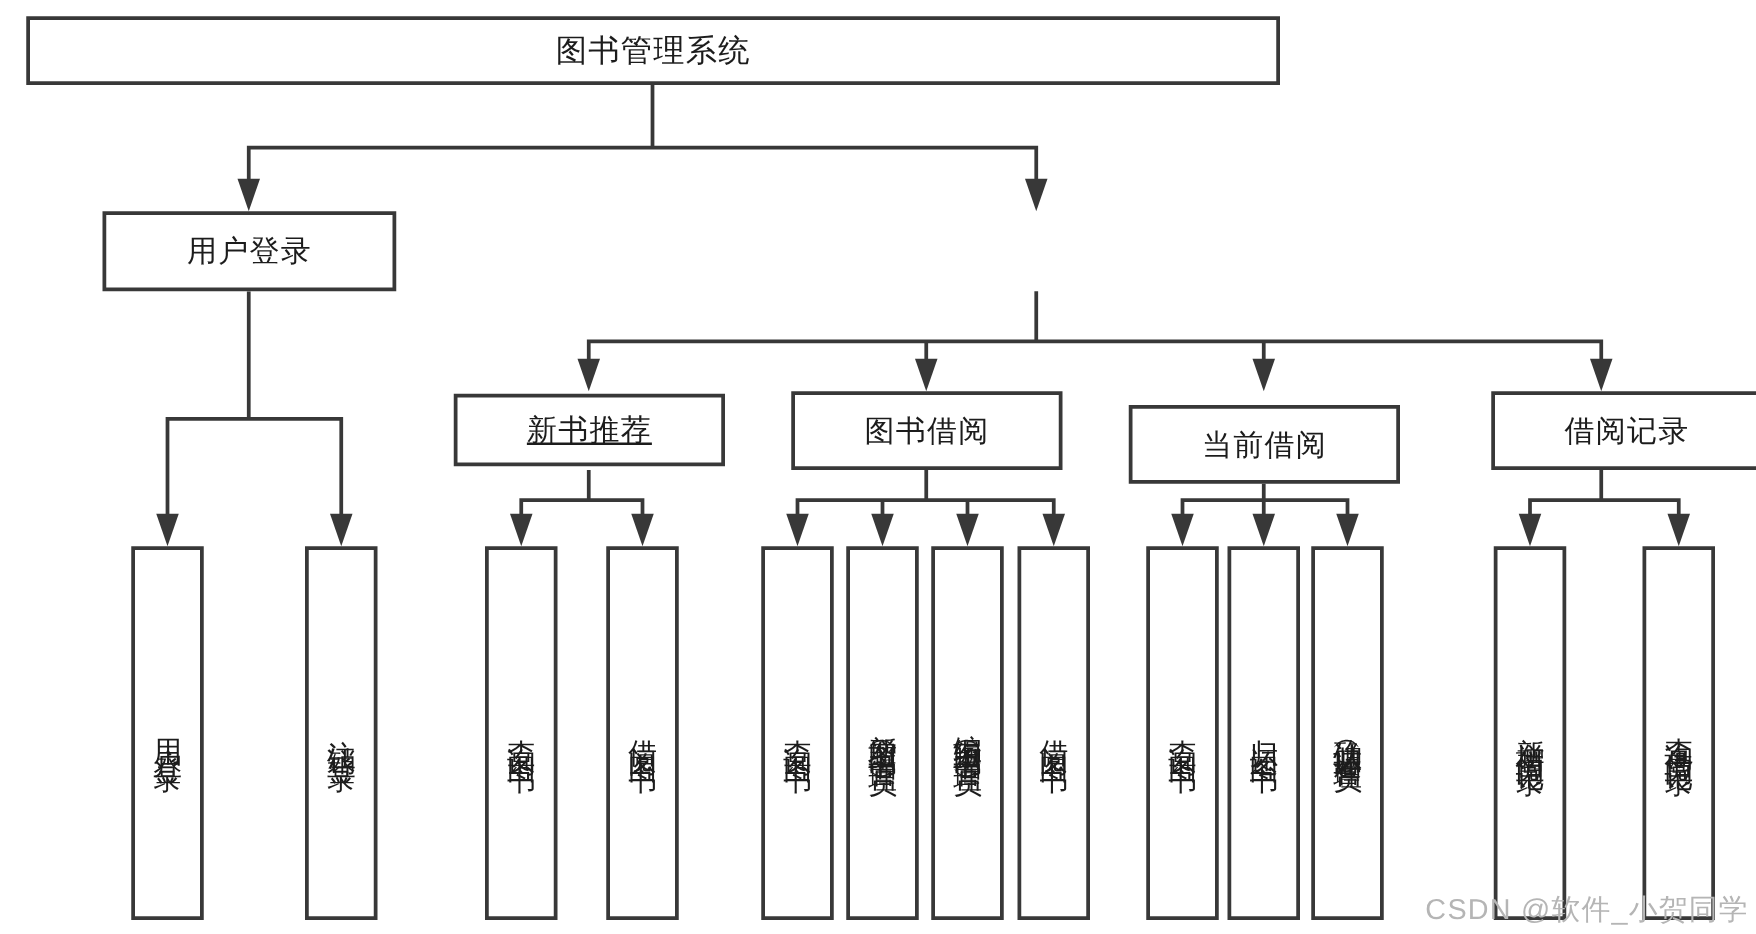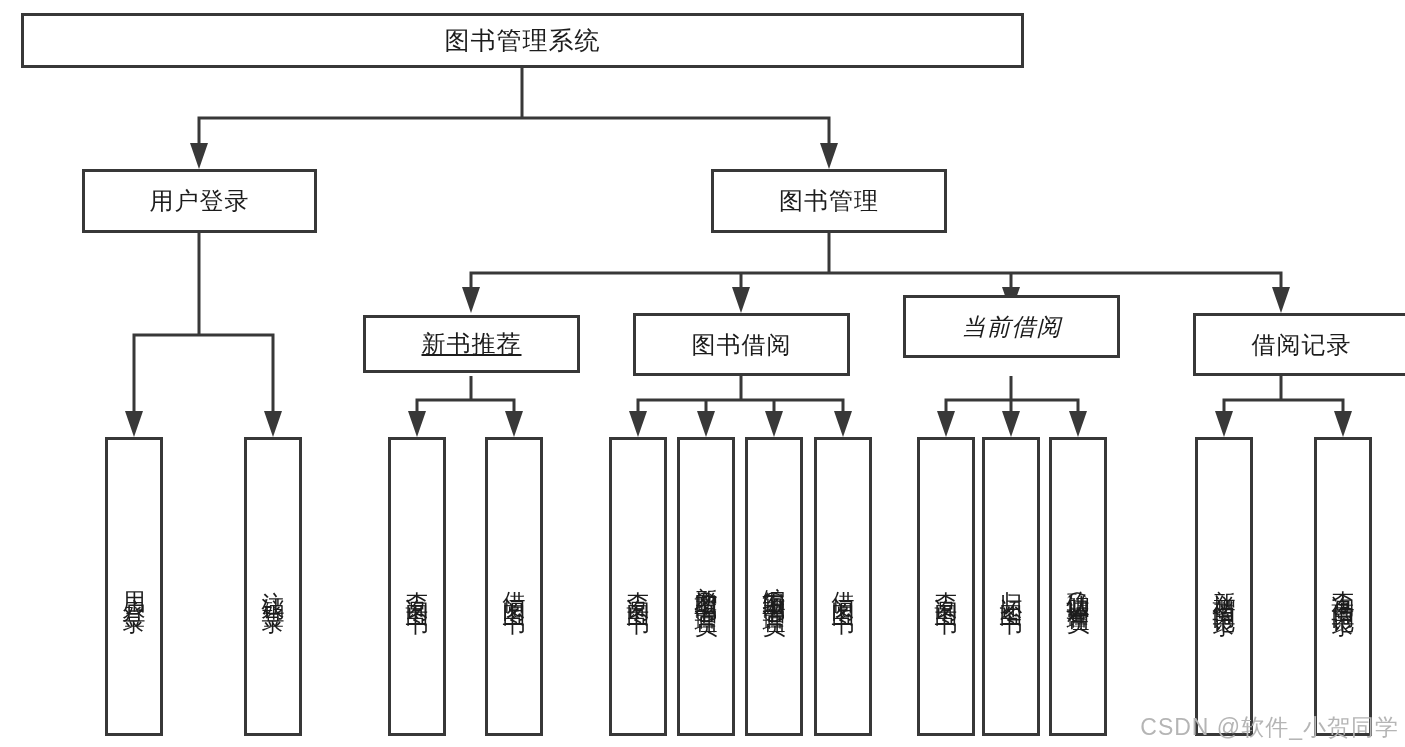--- a/index.html
+++ b/index.html
@@ -19,21 +19,21 @@
     display:flex; align-items:center; justify-content:center;
     font-size:24px; color:#1c1c1c;
     letter-spacing:1px;
     white-space:nowrap;
   }
   .root-box { left:21px; top:13px; width:1003px; height:55px; font-size:25px; }
   .b-user-login { left:82px;  top:169px; width:235px; height:64px; }
   .b-book-mgmt  { left:711px; top:169px; width:236px; height:64px; }
   .b-l3-0 { left:363px;  top:315px; width:217px; height:58px;text-decoration:underline; }
   .b-l3-1 { left:633px;  top:313px; width:217px; height:63px; }
-  .b-l3-2 { left:903px;  top:295px; width:217px; height:63px;font-style:italic; }
+  .b-l3-2 { left:903px;  top:324px; width:217px; height:63px; }
   .b-l3-3 { left:1172px; top:313px; width:217px; height:63px;margin-left:21px; }
   .vbox {
     position:absolute;
     box-sizing:border-box;
     top:437px; width:58px; height:299px;
     background:#ffffff;
     border:3px solid #383838;
     display:flex; align-items:center; justify-content:center;
     writing-mode:vertical-rl;
     text-orientation:mixed;
@@ -123,21 +123,20 @@
       <polygon points="1002,411 1020,411 1011,437"></polygon>
       <polygon points="1069,411 1087,411 1078,437"></polygon>
       <polygon points="1215,411 1233,411 1224,437"></polygon>
       <polygon points="1334,411 1352,411 1343,437"></polygon>
     </g>
   </svg>
 
   <div class="hbox root-box">图书管理系统</div>
 
   <div class="hbox b-user-login">用户登录</div>
-  <div class="hbox b-book-mgmt">图书管理</div>
 
   <div class="hbox b-l3-0">新书推荐</div>
   <div class="hbox b-l3-1">图书借阅</div>
   <div class="hbox b-l3-2">当前借阅</div>
   <div class="hbox b-l3-3">借阅记录</div>
 
   <div class="vbox v0">用户登录</div>
   <div class="vbox v1">注销登录</div>
 
   <div class="vbox v2">查询图书</div>

